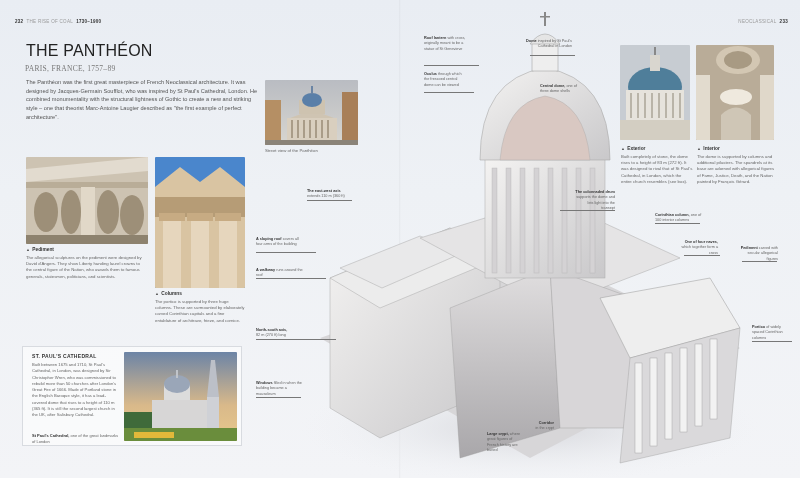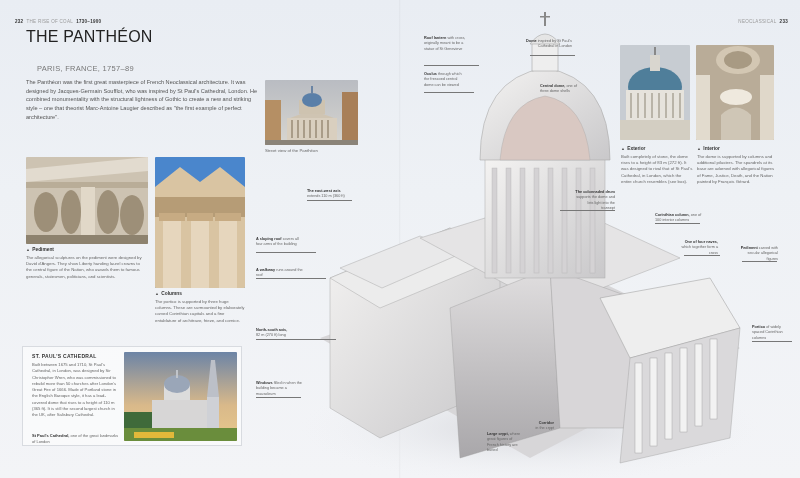--- a/index.html
+++ b/index.html
@@ -9,22 +9,22 @@
     background: linear-gradient(180deg, #e9edf3 0%, #eef1f5 40%, #f3f4f7 100%);
     color: #444;
     position: relative;
   }
   .spread { position: absolute; inset: 0; }
   .gutter { position: absolute; left: 399px; top: 0; width: 2px; height: 478px; background: linear-gradient(90deg, rgba(0,0,0,0.04), rgba(0,0,0,0)); }
   .folio { position: absolute; top: 19px; font-size: 4.5px; letter-spacing: 0.3px; color: #999; }
   .folio b { color: #333; font-weight: bold; }
   .folio-left { left: 15px; }
   .folio-right { right: 12px; }
-  .title { position: absolute; left: 26px; top: 28px; font-size: 16px; color: #222; letter-spacing: 0.2px; }
-  .subtitle { position: absolute; left: 37px; top: 64px; font-size: 7.5px; color: #777; letter-spacing: 0.3px; }
+  .title { position: absolute; left: 26px; top: 42px; font-size: 16px; color: #222; letter-spacing: 0.2px; }
+  .subtitle { position: absolute; left: 25px; top: 64px; font-size: 7.5px; color: #777; letter-spacing: 0.3px; font-family: Liberation Serif, serif; }
   .intro { position: absolute; left: 26px; top: 78px; width: 232px; font-size: 5.6px; line-height: 1.55; color: #555; }
   .photo { position: absolute; overflow: hidden; border-radius: 1px; }
   .caption { position: absolute; font-size: 4.3px; line-height: 1.45; color: #666; }
   .caption .head { font-weight: bold; color: #333; display: block; font-size: 4.8px; margin-bottom: 1px; }
   .caption .tri { color: #555; font-size: 4px; margin-right: 1px; }
   .callout { position: absolute; font-size: 3.8px; line-height: 1.4; color: #666; }
   .callout b { color: #333; }
   .right-align { text-align: right; }
   .line { position: absolute; background: #777; height: 0.6px; transform-origin: 0 0; }
   .box { position: absolute; left: 22px; top: 346px; width: 220px; height: 100px; border: 0.8px solid #d8dbe0; background: rgba(255,255,255,0.55); }

